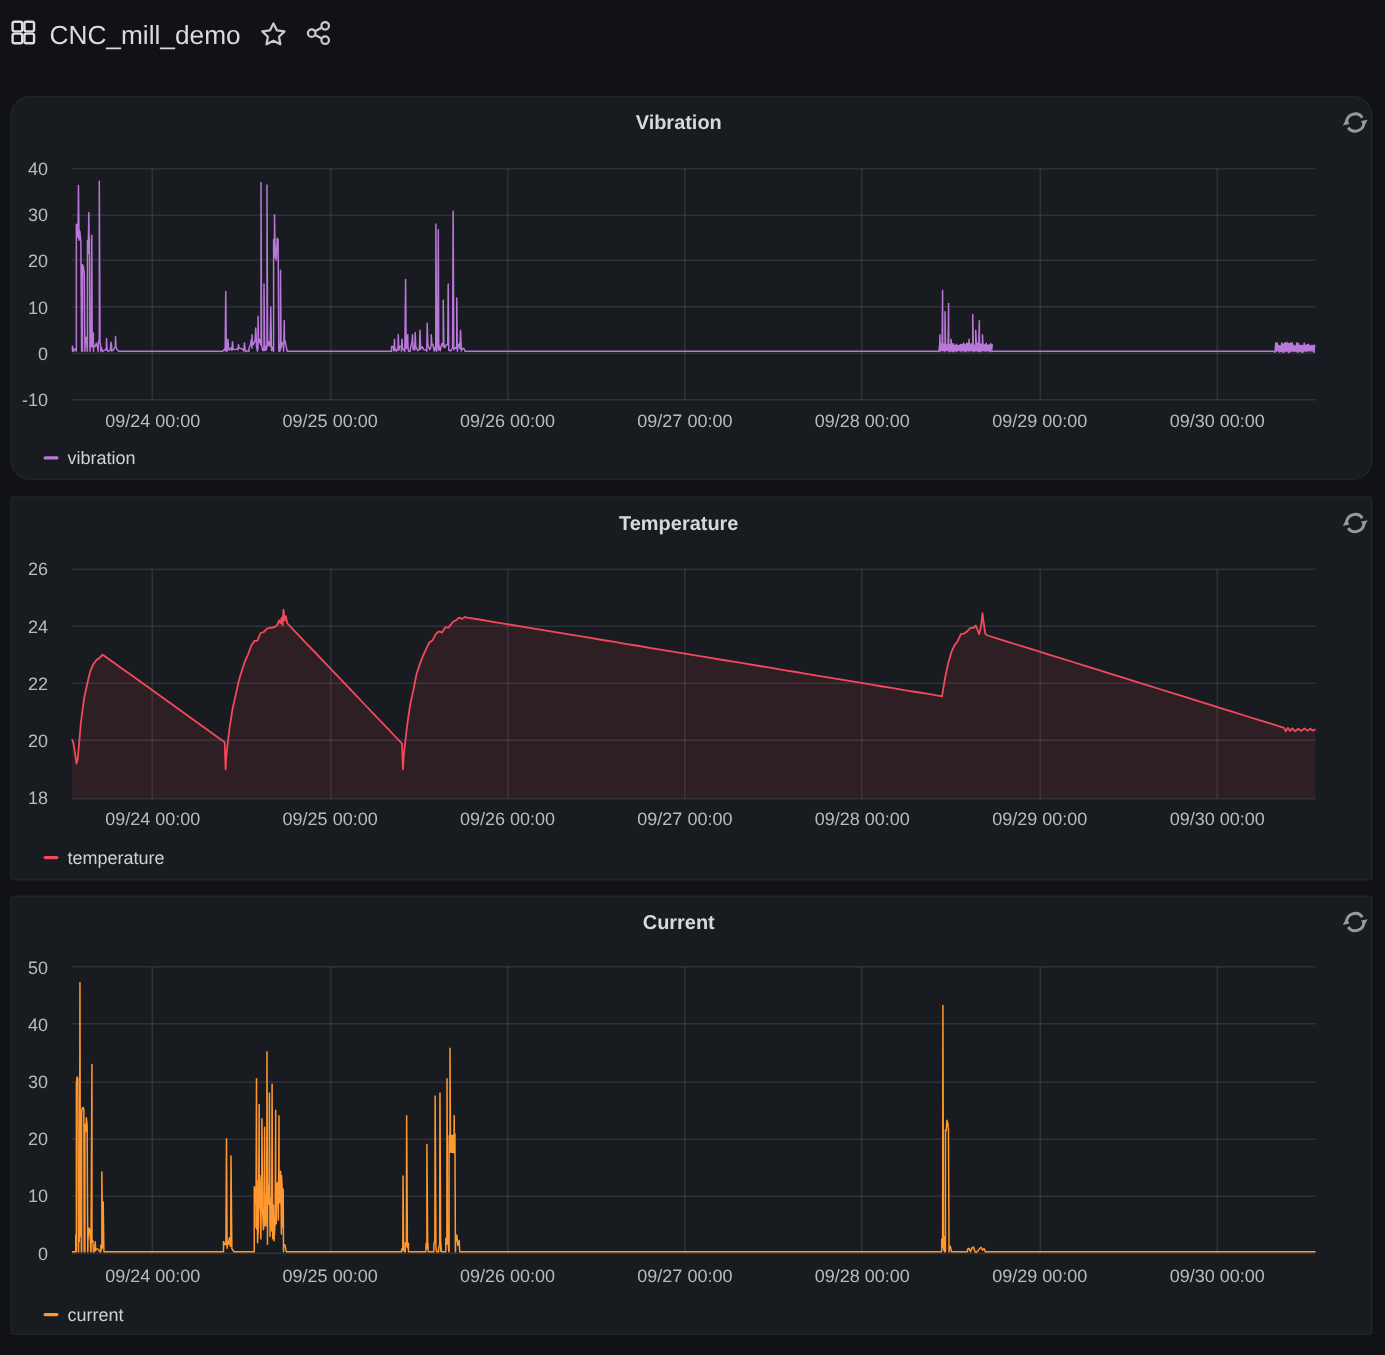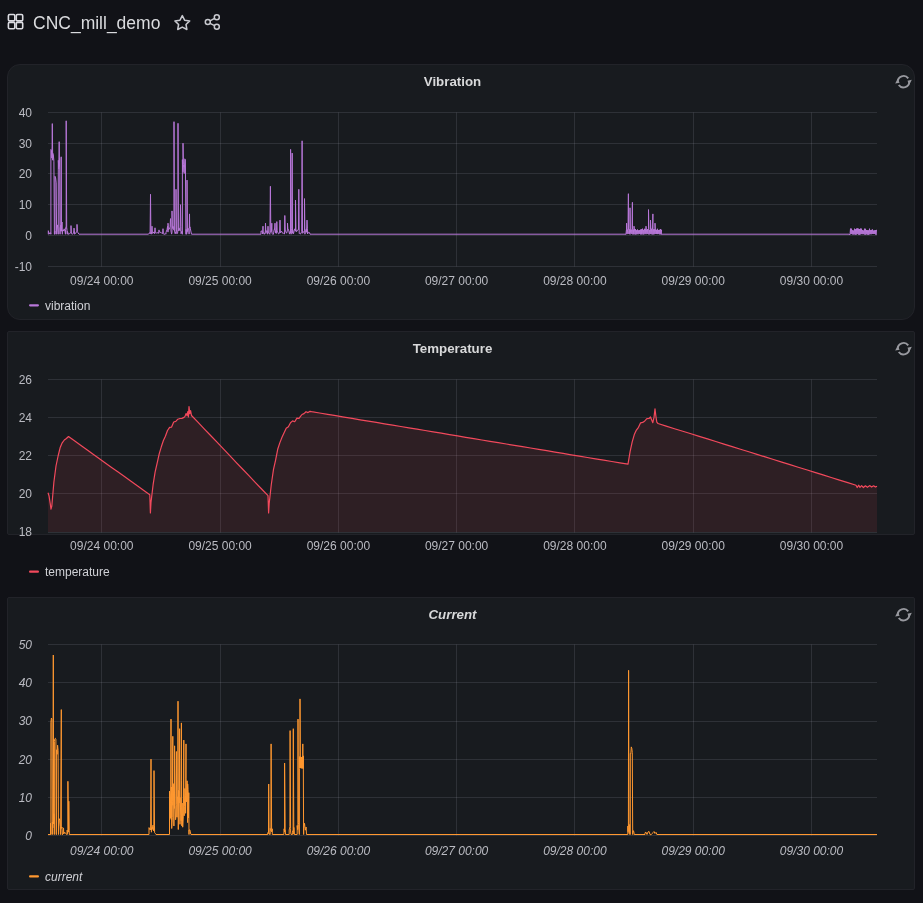--- a/index.html
+++ b/index.html
@@ -63,21 +63,21 @@
 <text x="566.9" y="219.7" text-anchor="middle" font-size="12" fill="#babbc2">09/28 00:00</text>
 <line x1="685.5" y1="47.5" x2="685.5" y2="201.5" stroke="rgba(204,204,220,0.13)" stroke-width="1"></line>
 <text x="685.2" y="219.7" text-anchor="middle" font-size="12" fill="#babbc2">09/29 00:00</text>
 <line x1="803.5" y1="47.5" x2="803.5" y2="201.5" stroke="rgba(204,204,220,0.13)" stroke-width="1"></line>
 <text x="803.5" y="219.7" text-anchor="middle" font-size="12" fill="#babbc2">09/30 00:00</text>
 <path d="M40 169.2L40.3 169.2L40.3 165.7L41.1 169.1L41.9 167.7L42.7 168L42.8 169.2L42.9 169.2L42.9 84.5L43.5 85.5L43.8 93.1L44.1 81.9L44.3 58.6L44.7 95.2L44.8 88.3L45.3 89.7L45.9 96.2L46.4 169.2L46.5 169.2L46.5 167.2L46.9 166.2L46.9 169.2L47 169.2L47 111.3L47.6 112.9L48.2 117.9L48.6 169.2L48.7 169.2L48.7 162L49.4 159.9L50.1 167.3L50.2 169.2L50.3 169.2L50.3 95.3L50.8 103.9L50.9 96.7L51.2 76.7L51.5 101.4L51.6 93.3L52 169.2L52.1 169.2L52.1 163.2L52.8 160L52.8 166.2L53.2 91.8L53.5 166.2L53.7 157.5L54.2 157L54.3 169.2L54.4 169.2L54.4 165.1L55.3 166.1L56.2 163.8L57.1 166.9L57.4 169.2L57.5 169.2L57.5 164.3L57.8 162.2L58.2 162.4L58.2 55.8L58.7 164.1L58.9 163.8L59.2 169.2L59.3 169.2L59.3 166.3L60.5 169.3L61.7 168.5L62.6 167.8L62.9 168.2L63 160.6L63.4 168.6L64.1 169.2L65.3 168.5L65.6 168.3L66 163.1L66.4 165.2L66.5 169.1L67.7 168.3L68.6 166.5L68.9 166.6L69 159.4L69.4 166.7L70.1 167.9L71 169.2L140.5 169.2L140.5 169.1L141.9 167.5L142.1 168.8L142.5 129.3L142.9 169L143.3 169.1L143.6 166.9L144 161.2L144.4 167.1L144.7 168.5L146.1 166.8L146.6 168.7L147 162.8L147.4 167.7L147.5 167.8L148.9 168L150.3 167.6L150.6 168.4L151 164.9L151.4 167L151.7 167.2L153.1 167.4L154.5 168.9L154.6 168.3L155 163.7L155.4 168.8L155.9 169.4L157.3 168.7L158 169.2L158 169.2L158 167.3L159 164.7L159.6 161.3L160 167.1L160 158.2L160.4 165L161 164.6L162 162.1L162.1 161.5L162.5 153.6L162.9 162.4L163 166L163.6 169.1L164 167.5L164 145.9L164.4 163.5L165 161.3L165.6 163.8L166 165.2L166 56.7L166.4 164.9L167 168.5L167.6 167.1L168 168.9L168 124.3L168.4 164.1L169 168.4L169.6 168.3L170 164.2L170 58.3L170.4 165.8L171 162.9L172 165.9L172.1 165.6L172.5 139.7L172.9 161.6L173 168.7L174 166.2L174.2 169.2L174.4 169.2L174.4 94.6L174.6 106.1L175 106.8L175 78.2L175.4 99.3L175.6 102.1L176.2 108.5L176.8 93.8L177.4 94.7L177.9 169.2L178.1 169.2L178.1 164.4L178.6 169.2L179 168L179 115.1L179.4 166.6L179.9 163.1L180.8 164.9L181.1 169.1L181.5 148.9L181.7 163L181.9 161.8L182.6 165L183.5 169.2L253 169.2L253 166L254.1 166.2L254.6 169L255 161.2L255.2 168.3L255.4 167.6L256.3 169.3L257.1 167.3L257.4 166L257.5 158.2L257.9 168.5L258.5 165.8L259.6 166.1L259.6 169.2L260 161.2L260.4 167.8L260.7 167.6L261.8 169.3L261.9 168.7L262.4 121.3L262.8 167.4L262.9 166.5L263.4 166.6L263.8 158.2L264 166.5L264.2 168.7L264.5 169.2L265.5 169.2L265.5 167.7L266.5 163.7L266.6 164.5L267 158.2L267.4 168.1L267.5 165.7L268.4 168.4L268.5 167L268.8 156.6L269.2 166.9L269.5 166.5L270.5 168.8L271.5 168.2L271.6 167.1L272 155.1L272.4 167.9L272.5 167.6L273.5 166.1L274.5 168.2L275.5 168.3L276.4 168.1L276.5 169.1L276.8 150.5L277.2 164.1L277.5 165.9L278.5 168.2L279.1 166.9L279.5 164.2L279.5 158.2L279.9 164.5L280.5 164.5L281.5 169.1L282.2 166.3L282.5 168.1L282.6 84.4L283.1 169.2L283.5 165.6L283.8 163.7L284.2 88.1L284.5 168.3L284.6 164.7L285.5 168.8L286.5 164.1L287.1 163.9L287.5 166.2L287.5 135.1L287.9 164.1L288.5 166.8L289.5 165L290.4 164.6L290.5 164.8L290.8 124.3L291.2 168.6L291.5 168.4L292.5 169L293.5 167L293.7 166.7L294.1 75.8L294.5 167.1L294.6 168.3L295.5 166.8L296.1 167.2L296.5 165.3L296.5 133.6L296.9 169.2L297.5 165.6L298.5 163.8L298.6 167.3L299 155.1L299.4 163.8L299.5 169L300.5 167.2L301.5 167.6L302 169.2L618 169.2L618 169.3L618.2 166.6L618.5 164.3L618.6 158.2L619 169.1L619 164.4L619.5 164.9L619.9 168.4L620 168.7L620.4 128.7L620.5 164L620.9 165.6L621 169L621.5 164.4L621.6 168.2L622 169.4L622 142.8L622.4 167.3L622.5 165.1L623 168.6L623.5 164.7L623.9 165.8L624 169L624.4 137.3L624.5 164.4L624.9 167.9L625 169.5L625.5 164.6L625.6 167.8L626 169.1L626 161.2L626.4 165.4L626.5 164.2L627 169.4L627.5 164.1L628 169.5L628.5 165.3L629 169L629.5 164.5L630 169.3L630.5 165.4L631 168.7L631.5 165.2L632 169L632.5 164.6L633 169.2L633.5 164.6L633 169.2L633 169.2L633 169.5L633.5 164.5L634 168.6L634.5 163.7L635 169.5L635.5 164.9L636 169.3L636.5 163.8L637 168.7L637.5 163.9L637.6 165.2L638 169.2L638 161.2L638.4 166.3L638.5 165L639 168.8L639.5 164.2L640 169L640 167L640.5 163.7L640.5 144.6L641 169.5L641 168.9L641.5 165.2L642 168.8L642.1 169.1L642.5 164.8L642.5 155.1L642.9 164.4L643 168.9L643.5 163.8L644 169.4L644.5 165.1L644.5 164.3L644.9 148.9L645 169.4L645.3 166.4L645.5 164.4L646 169.3L646.5 164.3L646.6 164.7L647 168.9L647 158.2L647.4 166.1L647.5 164.9L648 169L648.5 164.8L648.6 168.7L649 169.1L649 165.8L649.4 168.8L649.5 163.8L650 168.8L650.5 165.1L651 169.1L651.5 164.8L652 169.5L652.5 164L653 169L653.5 164.8L653 169.2L841 169.2L842 169.7L842.5 163.6L843 169.1L843.5 163.7L844 169L844.5 165.3L845 169.7L845.5 165.6L846 169.2L846.5 163.7L847 169.6L847.5 164.3L848 169.8L848.5 163.6L849 169.1L849.5 163.4L850 169.1L850.5 163.7L851 170L851.5 164L852 169.6L852.5 163.6L853 169.1L853.5 163.7L854 169.1L854.5 165.2L855 169.2L855.5 165.6L856 169.1L856.5 163.7L857 169.8L857.5 163.8L858 169.5L858.5 165.1L859 169.1L859.5 165.3L860 170L860.5 165.4L861 169.6L861.5 163.7L862 169L862.5 165.2L863 169.3L863.5 164.9L864 168.9L864.5 164.5L865 169L865.5 165.6L866 169L866.5 165.4L867 169L867.5 165.2L868 169.9L868.5 164.8" fill="none" stroke="#b877d9" stroke-width="1" stroke-linejoin="round"></path>
 <rect x="21" y="239.2" width="10" height="2.2" rx="1.1" fill="#b877d9"></rect>
 <text x="37" y="244.6" font-size="12" fill="#d0d1d6">vibration</text>
 </svg>
     </div>
-<div class="panel" style="top:331px;height:204px;">
+<div class="panel" style="top:331px;height:256px;">
       <svg width="908" height="256" viewBox="0 0 908 256" style="position:absolute;left:0;top:0" font-family="Liberation Sans, sans-serif">
 <text x="444.5" y="21.2" text-anchor="middle" font-size="13.3" font-weight="bold" fill="#d8d9da">Temperature</text>
 <g transform="translate(895.5,16.7)">
 <g stroke="#98999f" fill="none" stroke-width="1.9">
 <path d="M -5.75 0.3 A 5.8 5.8 0 0 1 4.75 -3.33"></path>
 <path d="M 5.75 -0.3 A 5.8 5.8 0 0 1 -4.75 3.33"></path>
 </g>
 <g fill="#98999f" stroke="none">
 <path d="M 3.9 -1.0 L 8.3 -1.9 L 5.9 2.7 Z"></path>
 <path d="M -3.9 1.0 L -8.3 1.9 L -5.9 -2.7 Z"></path>
@@ -106,21 +106,21 @@
 <line x1="685.5" y1="47.5" x2="685.5" y2="200.5" stroke="rgba(204,204,220,0.13)" stroke-width="1"></line>
 <text x="685.2" y="217.9" text-anchor="middle" font-size="12" fill="#babbc2">09/29 00:00</text>
 <line x1="803.5" y1="47.5" x2="803.5" y2="200.5" stroke="rgba(204,204,220,0.13)" stroke-width="1"></line>
 <text x="803.5" y="217.9" text-anchor="middle" font-size="12" fill="#babbc2">09/30 00:00</text>
 <path d="M40 160.8L41 163.7L42.2 171.4L43 177.1L43.8 174.2L45.9 150L48 134L50.1 124L52.1 115.8L54.2 110.8L56.3 108L58.4 106.5L60.5 104.5L60.5 104.5L66.8 109L73 113.5L79.3 117.9L85.5 122.4L91.8 126.9L98 131.4L104.3 135.9L110.5 140.3L116.8 144.8L123 149.3L129.3 153.8L135.5 158.3L141.8 162.8L142.4 180.9L143 170.4L145.1 152.7L147.1 140.2L149.2 130.9L151.2 121.8L153.3 114.8L155.4 108.5L157.4 104.2L159.5 98.5L161.6 95.3L163.6 95.1L165.7 90L167.8 89.4L169.8 87.2L171.9 86.5L173.9 86.4L176 85.4L177 84.4L178 81.6L179 83.5L179.8 79.7L180.4 85L181 74.5L181.8 81.6L182.6 78.7L183.5 83.5L183.5 83.5L189.9 90.2L196.2 96.9L202.6 103.5L209 110.2L215.4 116.9L221.8 123.6L228.1 130.3L234.5 137L240.9 143.7L247.2 150.3L253.6 157L260 163.7L260.6 180.9L261.2 171.4L263.3 152.5L265.5 137.4L267.6 128.1L269.7 117.3L271.8 110.9L274 105.3L276.1 100.8L278.2 96.3L280.4 94.8L282.5 90.7L284.6 88.9L286.7 89.7L288.9 86.1L291 86.4L292.5 84.4L294 82.5L296 81.6L298 79.7L300 80.6L302 79.3L303.5 79.7L303.5 79.7L311.6 81L319.7 82.4L327.8 83.7L336 85.1L344.1 86.4L352.2 87.8L360.3 89.1L368.4 90.4L376.5 91.8L384.7 93.1L392.8 94.5L400.9 95.8L409 97.2L417.1 98.5L425.2 99.9L433.3 101.2L441.5 102.6L449.6 103.9L457.7 105.3L465.8 106.6L473.9 108L482 109.3L490.2 110.6L498.3 112L506.4 113.3L514.5 114.7L522.6 116L530.7 117.4L538.8 118.7L547 120.1L555.1 121.4L563.2 122.8L571.3 124.1L579.4 125.5L587.5 126.8L595.7 128.2L603.8 129.5L611.9 130.8L620 132.2L622.1 119.7L624.2 109.8L626.3 102.6L628.4 98.1L630.5 95.3L632.6 90.8L634.7 90.4L636.8 88.9L638.9 86.6L641 86.5L642.5 85L643.8 88.3L644.8 90.7L646 85.4L647 76.8L647.8 83.5L648.8 90.2L650 91.5L650 91.5L658.2 94.1L666.5 96.7L674.8 99.2L683 101.8L691.2 104.4L699.5 106.9L707.8 109.5L716 112.1L724.2 114.6L732.5 117.2L740.8 119.8L749 122.4L757.2 124.9L765.5 127.5L773.8 130.1L782 132.6L790.2 135.2L798.5 137.8L806.8 140.4L815 142.9L823.2 145.5L831.5 148.1L839.8 150.6L848 153.2L849.2 155.5L850.6 153.2L852 155.3L853.6 153.6L855.4 155.5L857.4 153.8L859.4 155.3L861.6 153.6L863.6 155.1L865.6 153.8L867.4 155.1L869 154.2L869 200L40 200Z" fill="rgba(242,73,92,0.1)" stroke="none"></path>
 <path d="M40 160.8L41 163.7L42.2 171.4L43 177.1L43.8 174.2L45.9 150L48 134L50.1 124L52.1 115.8L54.2 110.8L56.3 108L58.4 106.5L60.5 104.5L60.5 104.5L66.8 109L73 113.5L79.3 117.9L85.5 122.4L91.8 126.9L98 131.4L104.3 135.9L110.5 140.3L116.8 144.8L123 149.3L129.3 153.8L135.5 158.3L141.8 162.8L142.4 180.9L143 170.4L145.1 152.7L147.1 140.2L149.2 130.9L151.2 121.8L153.3 114.8L155.4 108.5L157.4 104.2L159.5 98.5L161.6 95.3L163.6 95.1L165.7 90L167.8 89.4L169.8 87.2L171.9 86.5L173.9 86.4L176 85.4L177 84.4L178 81.6L179 83.5L179.8 79.7L180.4 85L181 74.5L181.8 81.6L182.6 78.7L183.5 83.5L183.5 83.5L189.9 90.2L196.2 96.9L202.6 103.5L209 110.2L215.4 116.9L221.8 123.6L228.1 130.3L234.5 137L240.9 143.7L247.2 150.3L253.6 157L260 163.7L260.6 180.9L261.2 171.4L263.3 152.5L265.5 137.4L267.6 128.1L269.7 117.3L271.8 110.9L274 105.3L276.1 100.8L278.2 96.3L280.4 94.8L282.5 90.7L284.6 88.9L286.7 89.7L288.9 86.1L291 86.4L292.5 84.4L294 82.5L296 81.6L298 79.7L300 80.6L302 79.3L303.5 79.7L303.5 79.7L311.6 81L319.7 82.4L327.8 83.7L336 85.1L344.1 86.4L352.2 87.8L360.3 89.1L368.4 90.4L376.5 91.8L384.7 93.1L392.8 94.5L400.9 95.8L409 97.2L417.1 98.5L425.2 99.9L433.3 101.2L441.5 102.6L449.6 103.9L457.7 105.3L465.8 106.6L473.9 108L482 109.3L490.2 110.6L498.3 112L506.4 113.3L514.5 114.7L522.6 116L530.7 117.4L538.8 118.7L547 120.1L555.1 121.4L563.2 122.8L571.3 124.1L579.4 125.5L587.5 126.8L595.7 128.2L603.8 129.5L611.9 130.8L620 132.2L622.1 119.7L624.2 109.8L626.3 102.6L628.4 98.1L630.5 95.3L632.6 90.8L634.7 90.4L636.8 88.9L638.9 86.6L641 86.5L642.5 85L643.8 88.3L644.8 90.7L646 85.4L647 76.8L647.8 83.5L648.8 90.2L650 91.5L650 91.5L658.2 94.1L666.5 96.7L674.8 99.2L683 101.8L691.2 104.4L699.5 106.9L707.8 109.5L716 112.1L724.2 114.6L732.5 117.2L740.8 119.8L749 122.4L757.2 124.9L765.5 127.5L773.8 130.1L782 132.6L790.2 135.2L798.5 137.8L806.8 140.4L815 142.9L823.2 145.5L831.5 148.1L839.8 150.6L848 153.2L849.2 155.5L850.6 153.2L852 155.3L853.6 153.6L855.4 155.5L857.4 153.8L859.4 155.3L861.6 153.6L863.6 155.1L865.6 153.8L867.4 155.1L869 154.2" fill="none" stroke="#f2495c" stroke-width="1.2" stroke-linejoin="round"></path>
 <rect x="21" y="238.6" width="10" height="2.2" rx="1.1" fill="#f2495c"></rect>
 <text x="37" y="244.0" font-size="12" fill="#d0d1d6">temperature</text>
 </svg>
     </div>
-<div class="panel" style="top:597px;height:293px;font-style:italic;">
+<div class="panel" style="top:597px;height:293px;">
       <svg width="908" height="293" viewBox="0 0 908 293" style="position:absolute;left:0;top:0" font-family="Liberation Sans, sans-serif">
 <text x="444.5" y="21.2" text-anchor="middle" font-size="13.3" font-weight="bold" fill="#d8d9da">Current</text>
 <g transform="translate(895.5,16.7)">
 <g stroke="#98999f" fill="none" stroke-width="1.9">
 <path d="M -5.75 0.3 A 5.8 5.8 0 0 1 4.75 -3.33"></path>
 <path d="M 5.75 -0.3 A 5.8 5.8 0 0 1 -4.75 3.33"></path>
 </g>
 <g fill="#98999f" stroke="none">
 <path d="M 3.9 -1.0 L 8.3 -1.9 L 5.9 2.7 Z"></path>
 <path d="M -3.9 1.0 L -8.3 1.9 L -5.9 -2.7 Z"></path>

